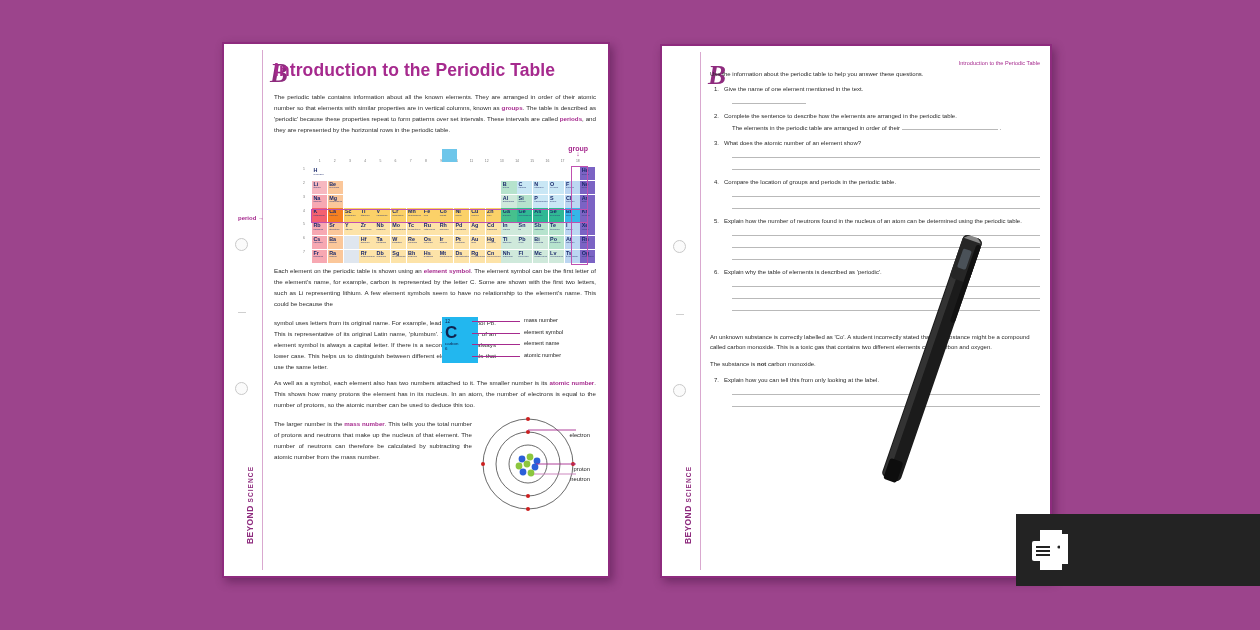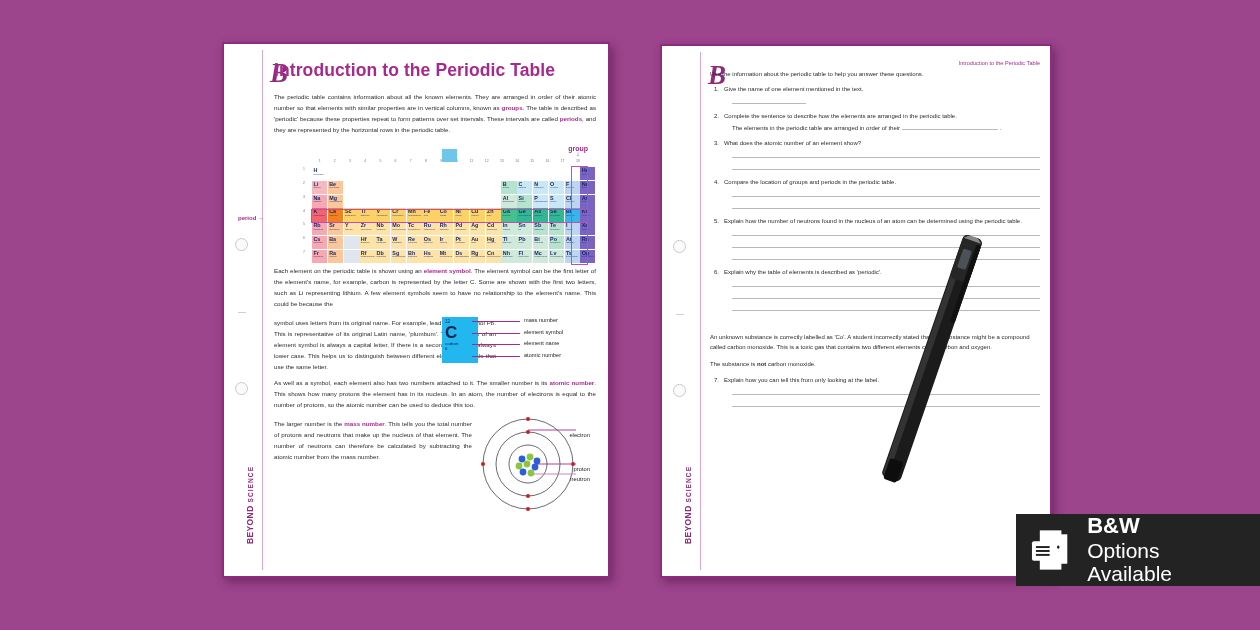--- a/index.html
+++ b/index.html
@@ -849,17 +849,13 @@
     <rect x="10" y="2" width="22" height="13" fill="#fff"></rect>
     <rect x="2" y="13" width="34" height="20" rx="2" fill="#fff"></rect>
     <rect x="6" y="18" width="14" height="2" fill="#232323"></rect>
     <rect x="6" y="22" width="14" height="2" fill="#232323"></rect>
     <rect x="6" y="26" width="14" height="2" fill="#232323"></rect>
     <circle cx="29" cy="19" r="1.6" fill="#232323"></circle>
     <circle cx="33" cy="19" r="1.6" fill="#232323"></circle>
     <rect x="10" y="31" width="22" height="11" fill="#fff"></rect>
     <rect x="30" y="6" width="8" height="30" fill="#fff"></rect>
   </svg>
-  <div class="txt">
-    <div class="t1">B&amp;W</div>
-    <div class="t2">Options Available</div>
-  </div>
 </div>
 
 </body></html>

